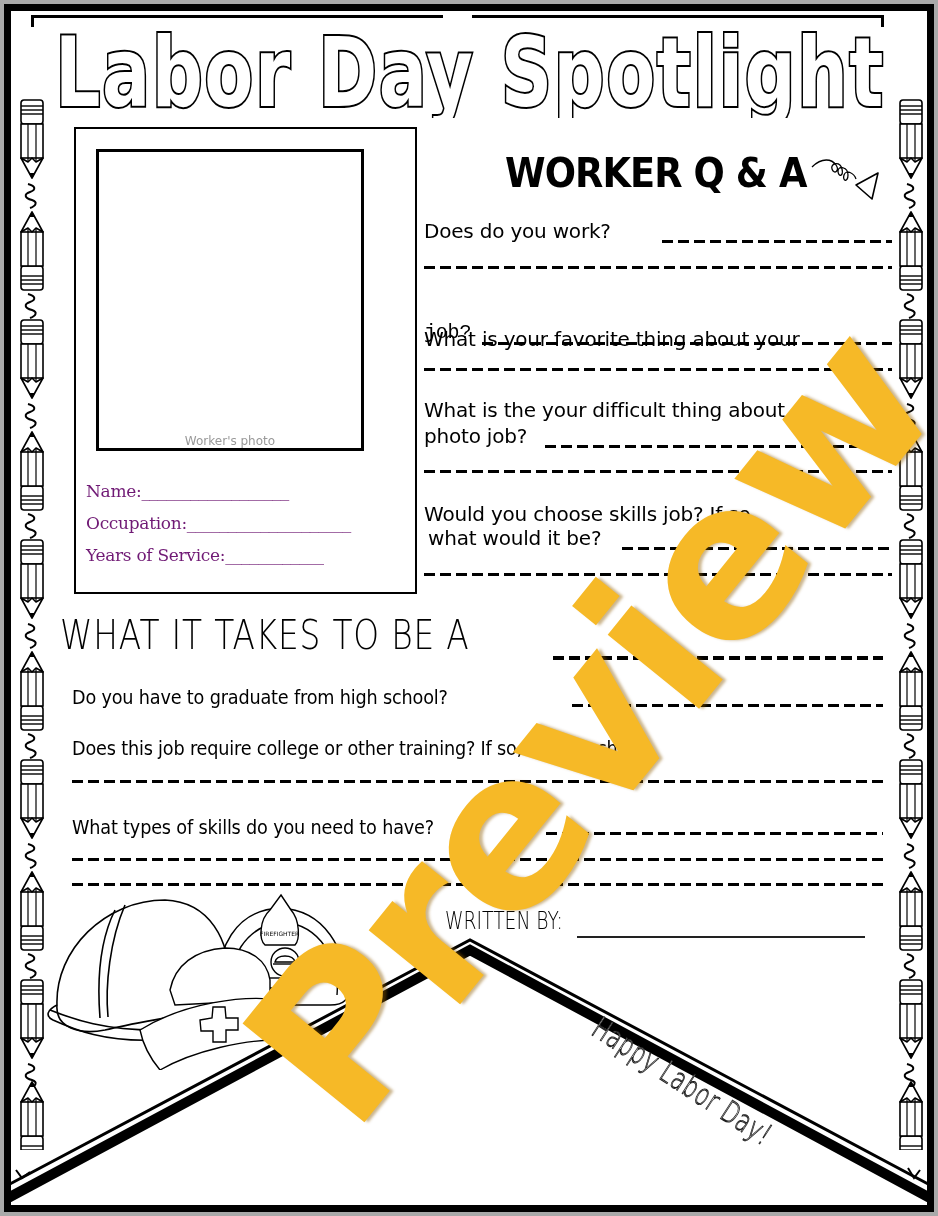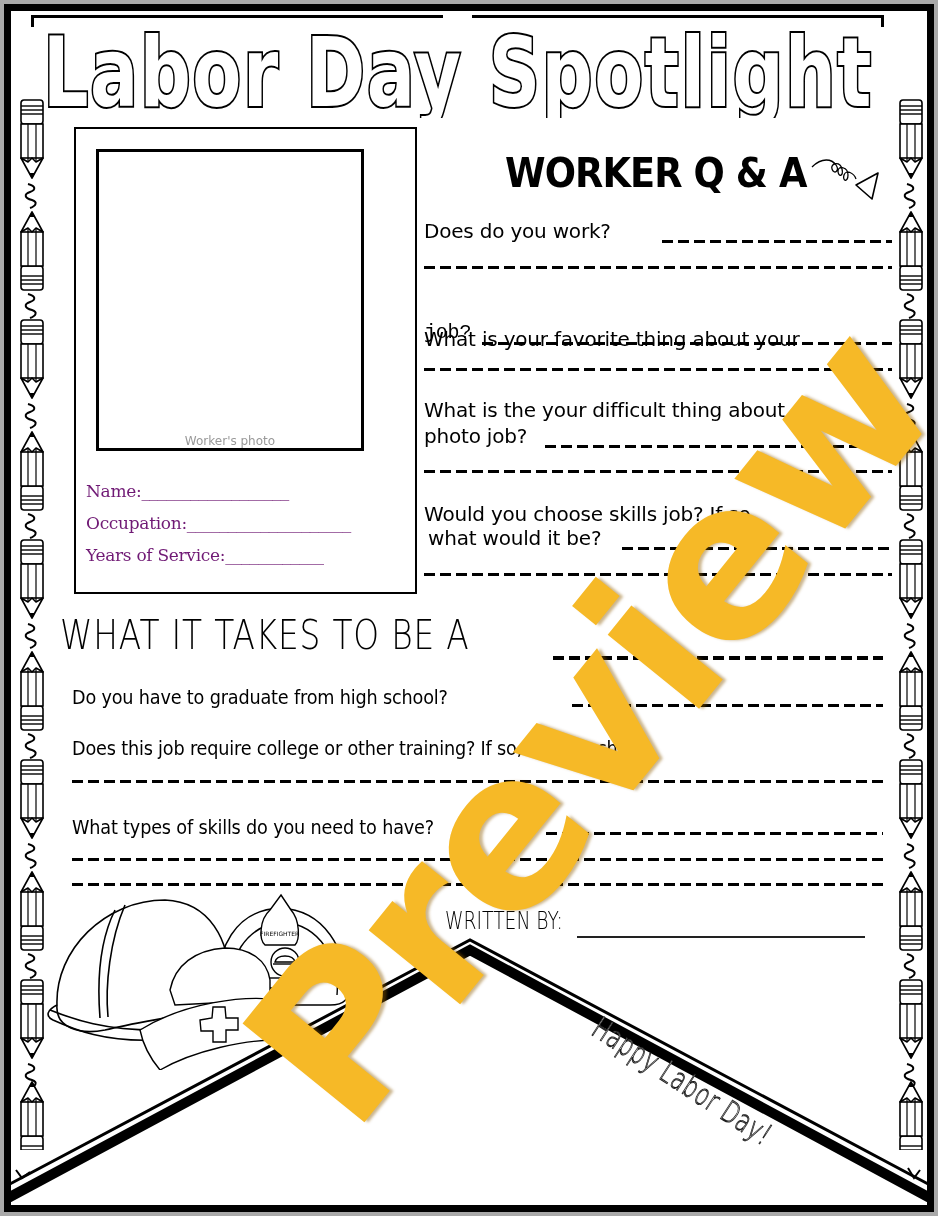--- a/index.html
+++ b/index.html
@@ -9,21 +9,21 @@
   .page { position: absolute; left: 4px; top: 4px; width: 930px; height: 1208px; background: #fff; }
   .outer-border { position: absolute; left: 4px; top: 4px; width: 930px; height: 1208px; border: 7px solid #000; pointer-events: none; }
   .inner-frame-top { position: absolute; left: 31px; top: 15px; width: 412px; height: 12px; border-top: 3px solid #000; border-left: 3px solid #000; }
   .inner-frame-top.right { left: 472px; width: 412px; border-left: none; border-right: 3px solid #000; }
 
   .pencil-col { position: absolute; top: 30px; width: 30px; height: 1120px; }
   .pencil-col.left { left: 18px; }
   .pencil-col.right { left: 897px; }
   .pencil-col svg { display: block; }
 
-  .title { position: absolute; left: 38px; top: 18px; width: 840px; height: 100px; }
+  .title { position: absolute; left: 50px; top: 18px; width: 840px; height: 100px; }
   .title svg { width: 100%; height: 100%; }
 
   .photo-card { position: absolute; left: 74px; top: 127px; width: 343px; height: 467px; border: 2px solid #000; }
   .photo-box { position: absolute; left: 20px; top: 20px; width: 268px; height: 302px; border: 3px solid #000; }
   .photo-caption { position: absolute; left: 0; right: 0; bottom: 0; text-align: center; font-size: 12px; color: #999; font-family: "DejaVu Sans", sans-serif; }
   .card-field { position: absolute; left: 10px; font-family: "DejaVu Serif", serif; font-size: 17px; color: #701a75; white-space: nowrap; letter-spacing: -0.3px; }
 
   .qa-title { position: absolute; left: 505px; top: 150px; font-family: "DejaVu Sans", sans-serif; font-weight: 900; font-size: 40px; letter-spacing: -1px; transform: scaleX(0.92); transform-origin: left; }
   .swirl-arrow { position: absolute; left: 810px; top: 155px; width: 75px; height: 55px; }
 

